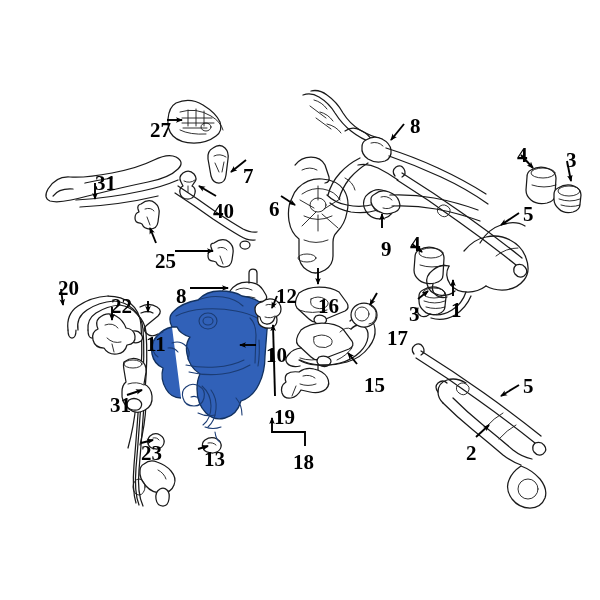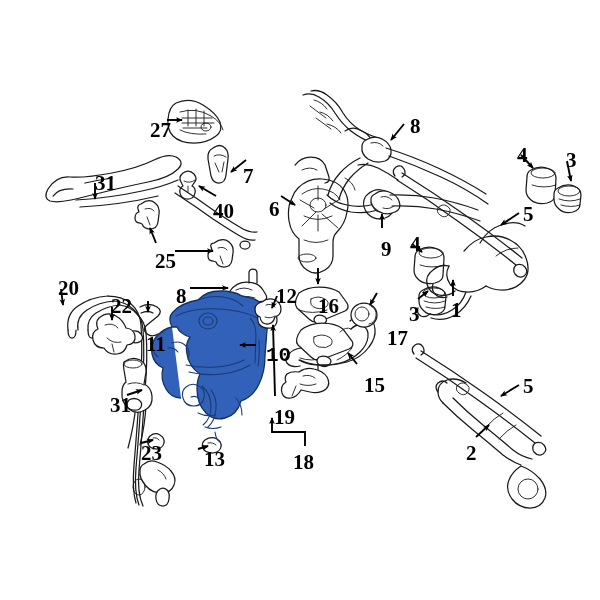--- a/index.html
+++ b/index.html
@@ -338,21 +338,21 @@
       <div class="cal" style="left: 566px; top: 150px;">3</div>
       <div class="cal" style="left: 409px; top: 304px;">3</div>
       <div class="cal" style="left: 517px; top: 145px;">4</div>
       <div class="cal" style="left: 410px; top: 234px;">4</div>
       <div class="cal" style="left: 523px; top: 204px;">5</div>
       <div class="cal" style="left: 523px; top: 376px;">5</div>
       <div class="cal" style="left: 269px; top: 199px;">6</div>
       <div class="cal" style="left: 243px; top: 166px;">7</div>
       <div class="cal" style="left: 410px; top: 116px;">8</div>
       <div class="cal" style="left: 381px; top: 239px;">9</div>
-      <div class="cal" style="left: 266px; top: 345px; font-family: Liberation Mono, monospace;">10</div>
+      <div class="cal" style="left: 266px; top: 345px;">10</div>
       <div class="cal" style="left: 146px; top: 290px; margin-top: 44px;">11</div>
       <div class="cal" style="left: 276px; top: 286px;">12</div>
       <div class="cal" style="left: 186px; top: 449px; margin-left: 18px;">13</div>
       <div class="cal" style="left: 176px; top: 286px;">8</div>
       <div class="cal" style="left: 364px; top: 375px;">15</div>
       <div class="cal" style="left: 318px; top: 258px; margin-top: 38px;">16</div>
       <div class="cal" style="left: 387px; top: 283px; margin-top: 45px;">17</div>
       <div class="cal" style="left: 293px; top: 452px; text-align: center;">18</div>
       <div class="cal" style="left: 274px; top: 407px;">19</div>
       <div class="cal" style="left: 58px; top: 278px;">20</div>

